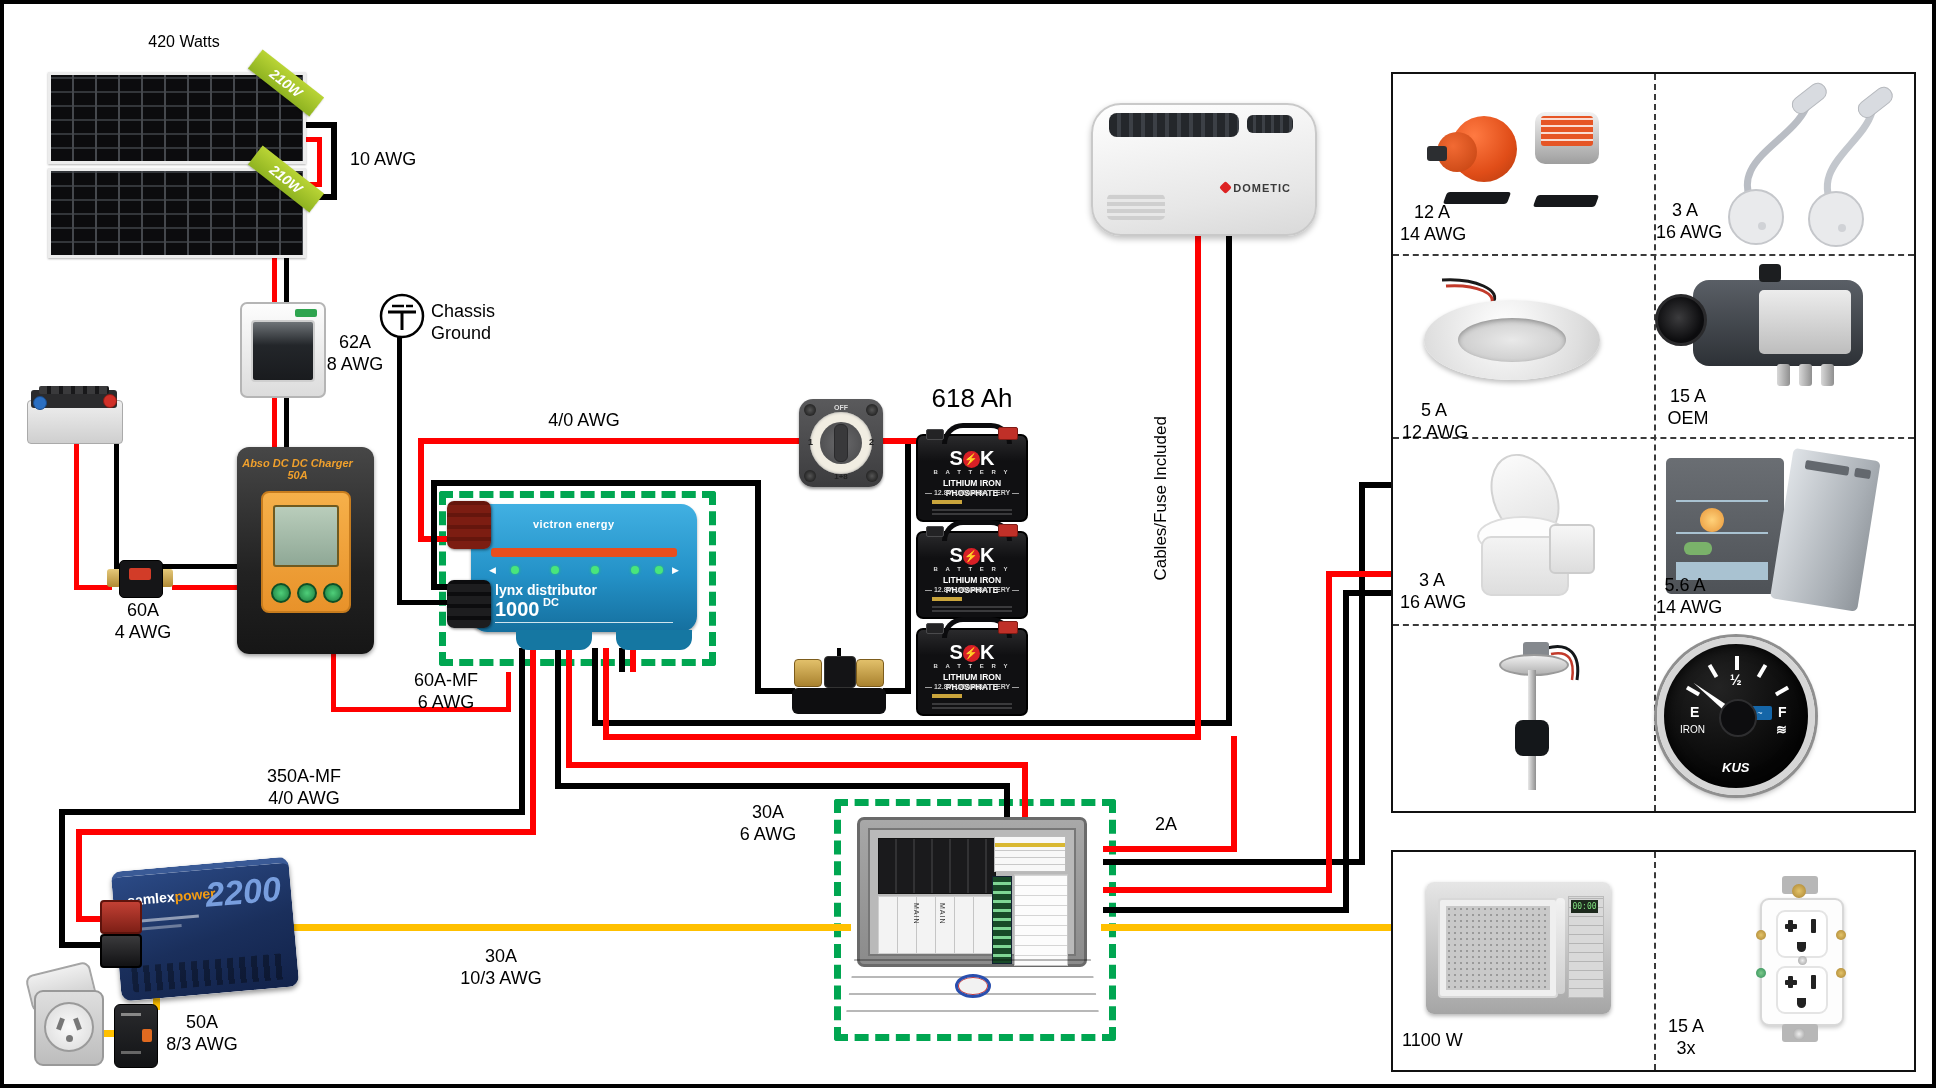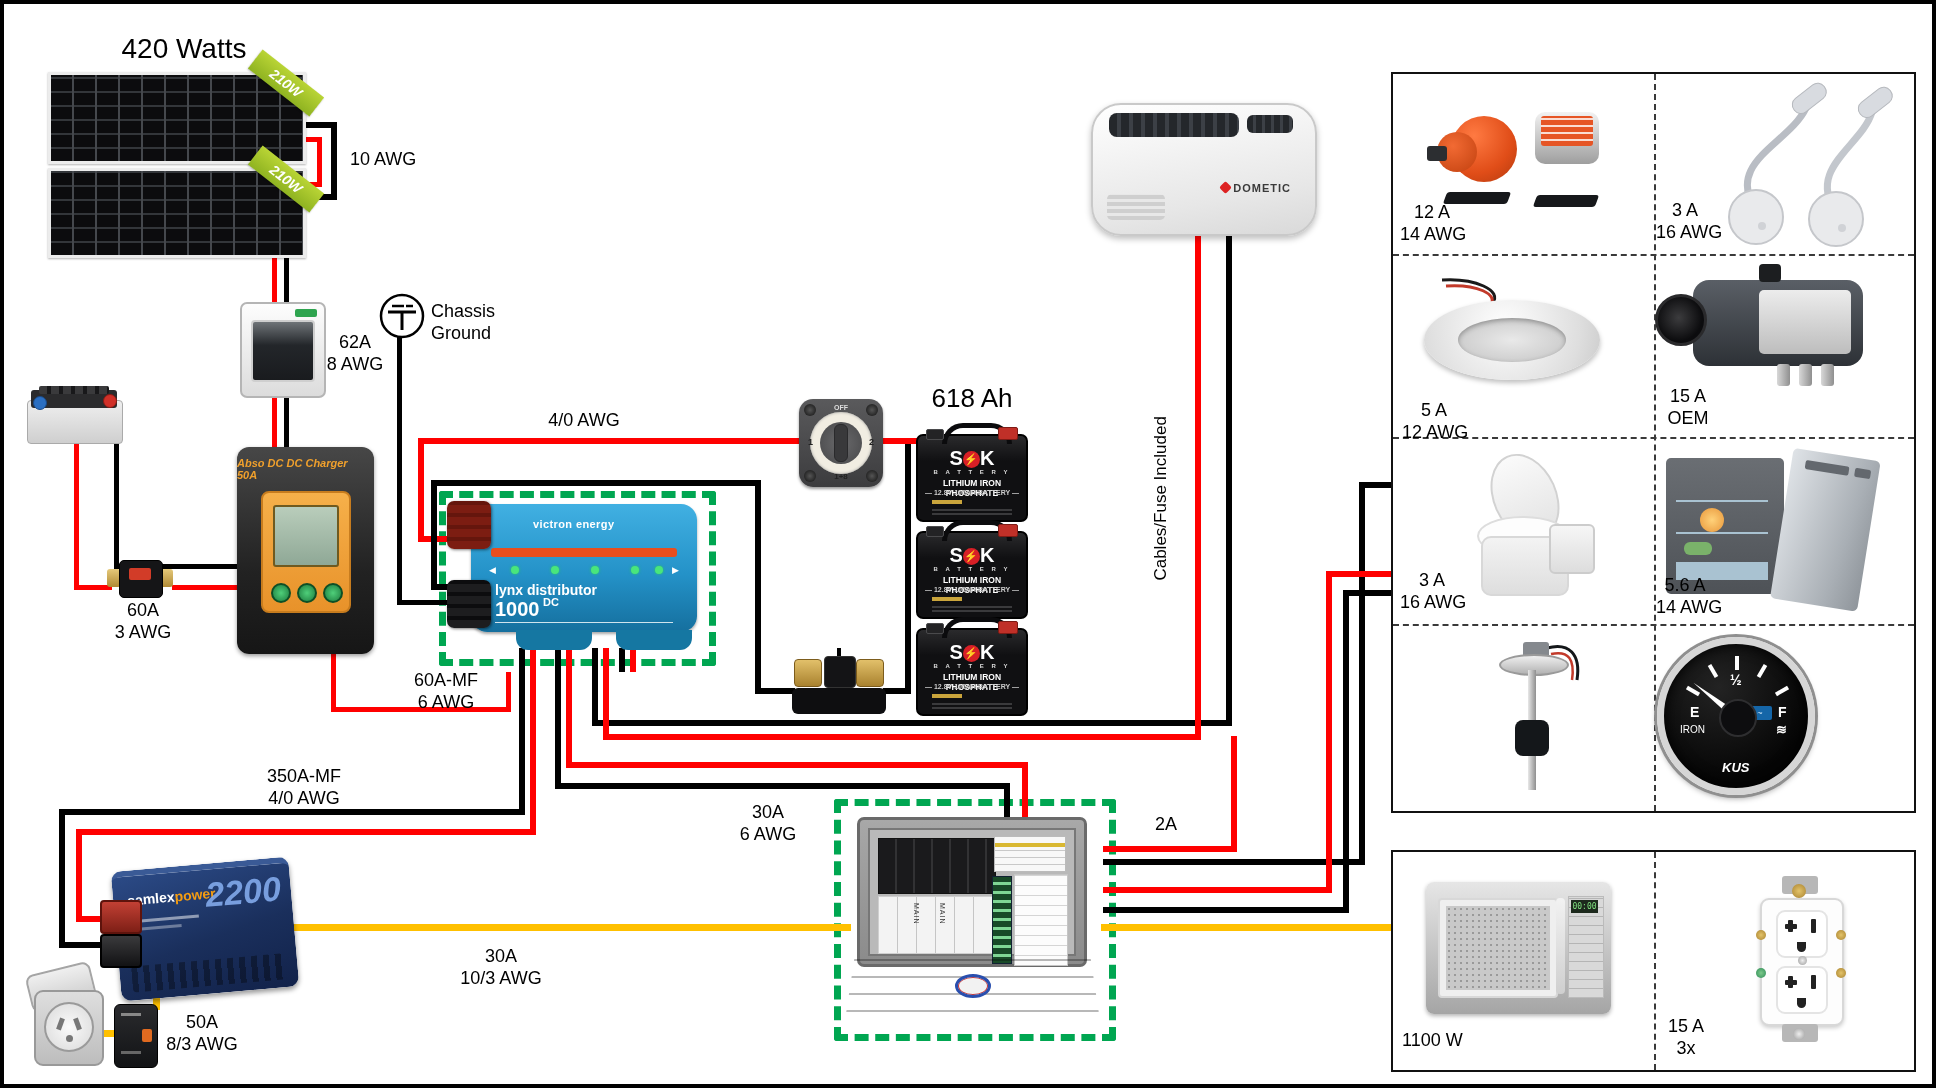--- a/index.html
+++ b/index.html
@@ -18,21 +18,21 @@
     background-image:repeating-linear-gradient(90deg,transparent 0 21px,#45484d 21px 23px),
                      repeating-linear-gradient(0deg,transparent 0 12px,#33363a 12px 14px);}
   .ribbon{position:absolute;width:78px;height:24px;background:linear-gradient(#b9d435,#8fb321);color:#fff;
     font:italic bold 14px/24px "Liberation Sans",sans-serif;text-align:center;transform:rotate(38deg);box-shadow:0 1px 2px rgba(0,0,0,.25);}
   
   .sbrk{position:absolute;background:linear-gradient(#fdfdfd,#dcdcdc);border:2px solid #b5b5b5;border-radius:7px;}
   .sbrk .win{position:absolute;left:9px;top:16px;right:9px;bottom:14px;background:linear-gradient(#6f7478,#23262a 40%,#191b1e);border-radius:4px;border:2px solid #cfcfcf;}
   .sbrk .led{position:absolute;right:7px;top:5px;width:22px;height:8px;background:#2ea44f;border-radius:2px;}
   
   .charger{position:absolute;background:linear-gradient(#474747,#222 60%,#161616);border-radius:12px;box-shadow:0 2px 4px rgba(0,0,0,.4);}
-  .charger .ttl{position:absolute;left:0;right:16px;top:10px;color:#f0a02c;font:italic bold 11px "Liberation Sans",sans-serif;}
+  .charger .ttl{position:absolute;left:0;right:16px;top:10px;text-align:center;color:#f0a02c;font:italic bold 11px "Liberation Sans",sans-serif;}
   .charger .face{position:absolute;left:50%;transform:translateX(-50%);top:44px;width:86px;height:118px;background:linear-gradient(#f6b04a,#e8922a);border-radius:8px;border:2px solid #c77c1e;}
   .charger .lcd{position:absolute;left:10px;top:12px;width:62px;height:58px;background:linear-gradient(#b9cdbb,#8fa896);border:2px solid #6f5a20;border-radius:3px;}
   .charger .btn{position:absolute;width:16px;height:16px;border-radius:50%;background:radial-gradient(#4fcf7a,#1d7c3e);border:2px solid #0e4f26;bottom:8px;}
   
   .lynx{position:absolute;background:linear-gradient(180deg,#41b0e2,#2492c8 55%,#156f9e);border-radius:16px;box-shadow:0 2px 3px rgba(0,0,0,.35);}
   .lynx .stripe{position:absolute;left:20px;right:20px;top:44px;height:9px;background:#e84e1e;border-radius:3px;}
   .lynx .logo{position:absolute;left:62px;top:14px;color:#fff;font-size:11px;letter-spacing:.4px;}
   .lynx .leds{position:absolute;left:18px;right:18px;top:60px;height:12px;color:#fff;font-size:9px;}
   .lynx .led{position:absolute;top:2px;width:8px;height:8px;border-radius:50%;background:#49e57c;box-shadow:0 0 3px #2dc95f;}
   .lynx .nm{position:absolute;left:24px;top:78px;color:#fff;font-size:14px;}
@@ -266,21 +266,21 @@
     <i class="w k" style="left:1099px;top:903px;width:246px;height:6px"></i>
     <i class="w k" style="left:1339px;top:586px;width:6px;height:323px"></i>
     <i class="w k" style="left:1339px;top:586px;width:50px;height:6px"></i>
 
     <i class="w y" style="left:287px;top:920px;width:560px;height:7px"></i>
     <i class="w y" style="left:1097px;top:920px;width:293px;height:7px"></i>
     <i class="w y" style="left:95px;top:1026px;width:18px;height:7px"></i>
     <i class="w y" style="left:149px;top:956px;width:7px;height:50px"></i>
   </div>
 
-  <div class="lbl" style="left:95px;top:28px;width:170px;font-size:28px">
+  <div class="lbl" style="left:95px;top:28px;width:170px;font-size:16px">
       <span>420 Watts</span>
     </div>
   <div class="spanel" style="left:44px;top:68px;width:252px;height:86px">
     <b class="ribbon" style="right:-22px;top:-4px">210W</b>
   </div>
   <div class="spanel" style="left:44px;top:164px;width:252px;height:84px">
     <b class="ribbon" style="right:-22px;top:-4px">210W</b>
   </div>
   <div class="lbl left" style="left:346px;top:145px">
       <span>10 AWG</span>
@@ -316,21 +316,21 @@
   </div>
 
   <div style="position:absolute;left:103px;top:556px;width:66px;height:36px">
     <i style="left:0;top:9px;width:14px;height:18px;background:linear-gradient(#e5c97a,#b08a34);border-radius:3px"></i>
     <i style="right:0;top:9px;width:14px;height:18px;background:linear-gradient(#e5c97a,#b08a34);border-radius:3px"></i>
     <i style="left:12px;top:0;width:42px;height:36px;background:#151517;border-radius:5px;border:1px solid #000"></i>
     <i style="left:22px;top:8px;width:22px;height:12px;background:#d23c28;border-radius:2px"></i>
   </div>
   <div class="lbl" style="left:102px;top:596px;width:74px">
     <span>60A</span>
-      <span>3 AWG</span>
+      <span>4 AWG</span>
   </div>
 
   <div class="charger" style="left:233px;top:443px;width:137px;height:207px">
     <b class="ttl">Abso DC DC Charger 50A</b>
     <s class="face">
       <i class="lcd"></i>
       <u class="btn" style="left:8px"></u>
       <u class="btn" style="left:34px"></u>
       <u class="btn" style="left:60px"></u>
     </s>

